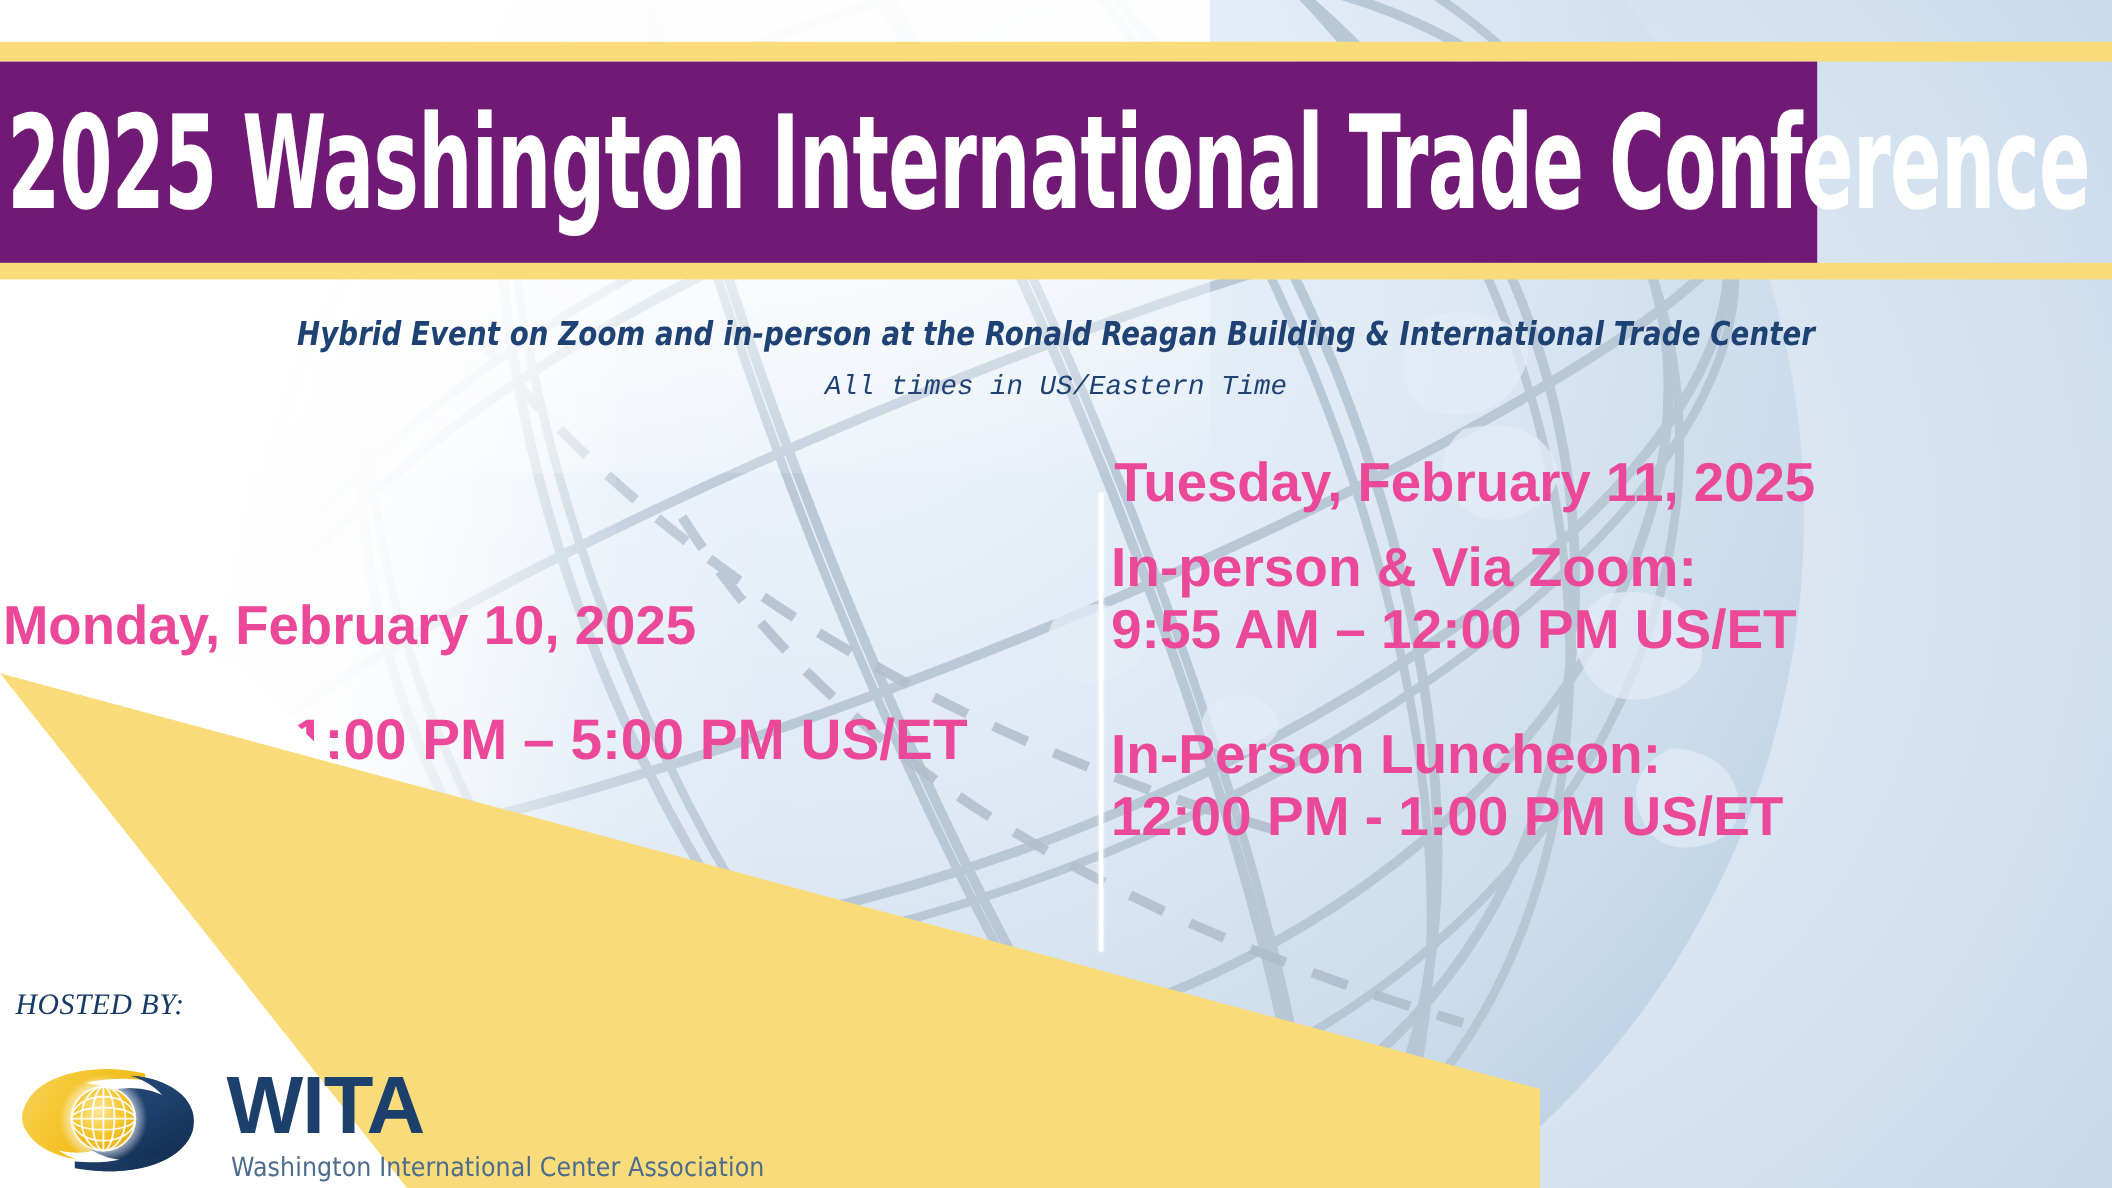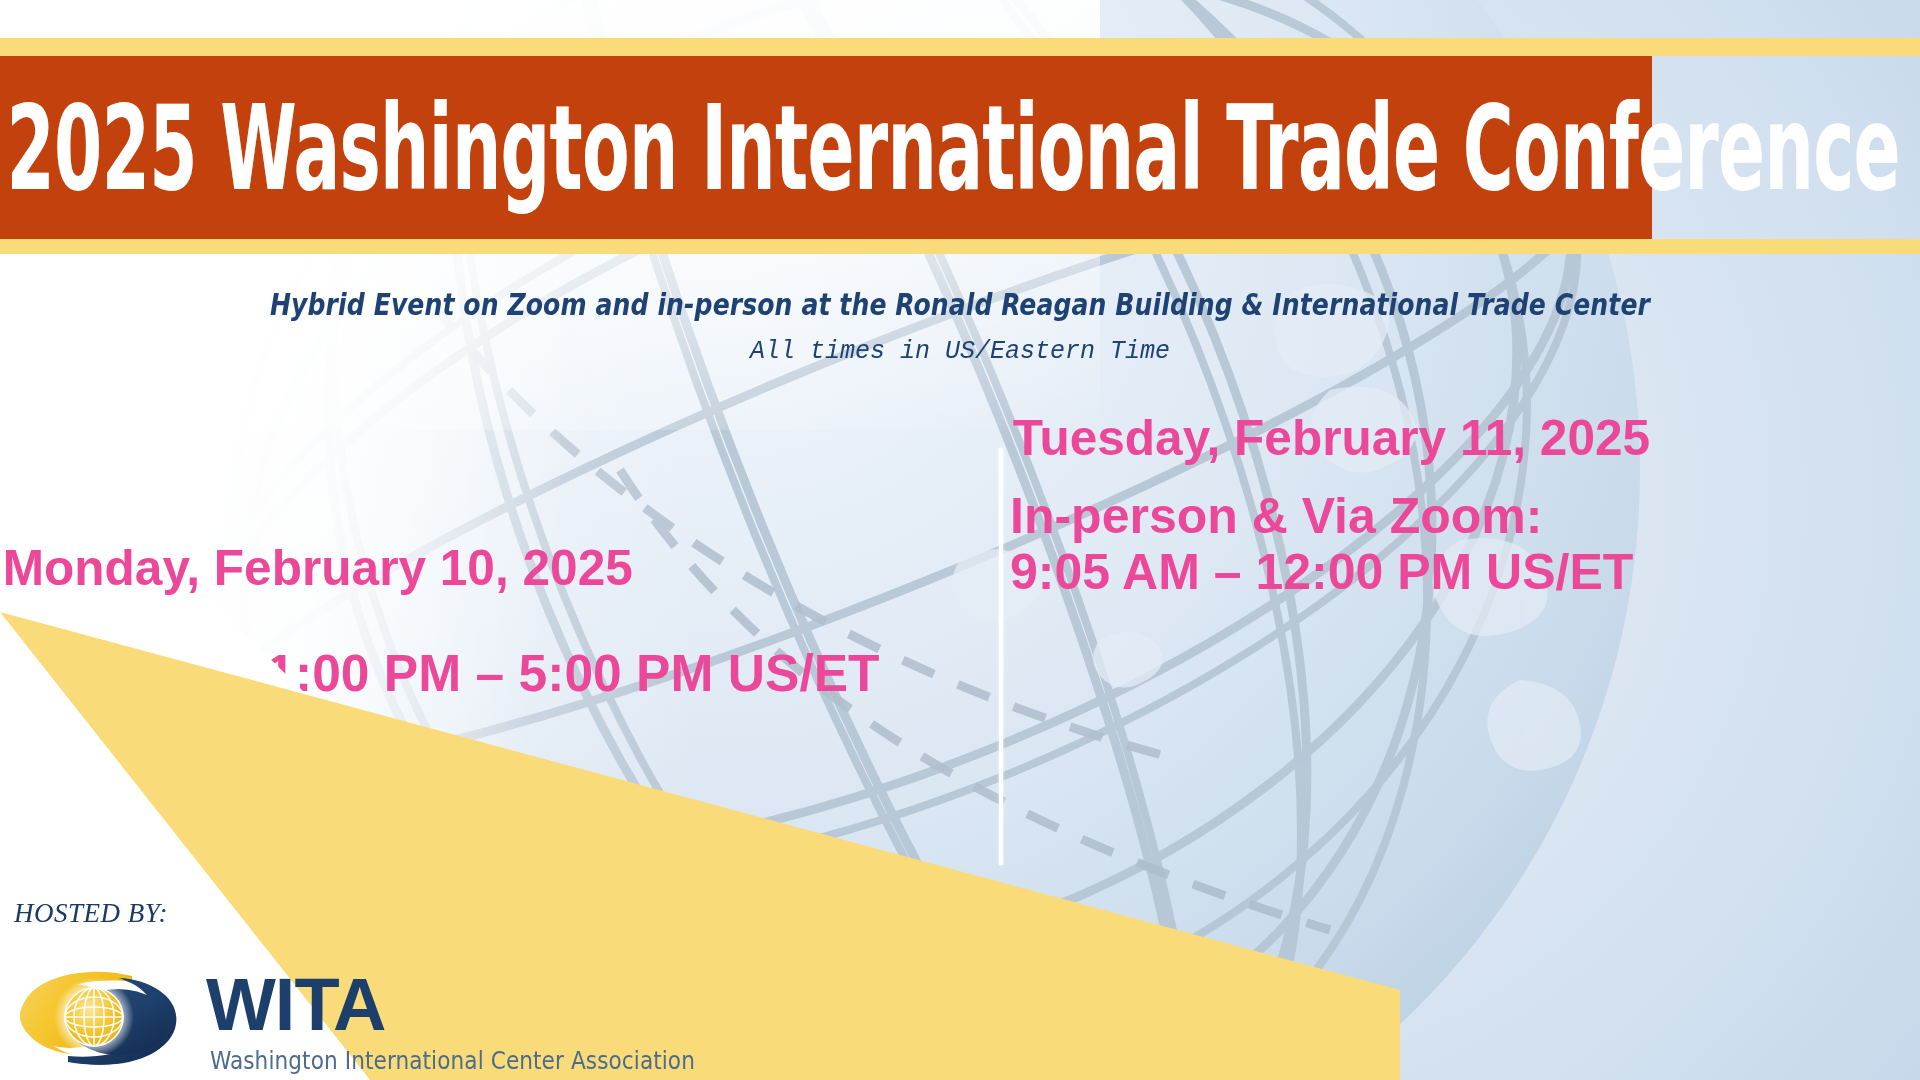--- a/index.html
+++ b/index.html
@@ -36,21 +36,21 @@
   }
   .globe-svg{ position:absolute; left:0; top:0; }
 
   
   .bar-yellow-top{
     position:absolute; left:0; top:38px; width:1920px; height:18px;
     background:#f9dc79;
   }
   .title-band{
     position:absolute; left:0; top:56px; width:1652px; height:183px;
-    background:#c2410c;
+    background:#701a75;
     display:flex; align-items:center;
   }
   .title-text{
     color:#ffffff;
     font-family:"Liberation Sans Narrow","DejaVu Sans Condensed","Liberation Sans",sans-serif;
     font-weight:700;
     font-size:118px;
     line-height:1.0;
     letter-spacing:-1px;
     transform:scaleX(0.84);
@@ -241,23 +241,27 @@
   <div class="col col-left">
     <div class="day-heading" style="display: inline-block; transform: scaleX(0.991667);">Monday, February 10, 2025</div>
     <div class="session left-session" style="display: inline-block; transform: scaleX(0.991667);">Via Zoom: 1:00 PM – 5:00 PM US/ET</div>
   </div>
 
   <div class="col col-right">
     <div class="day-heading" style="display: inline-block; transform: scaleX(0.991111);">Tuesday, February 11, 2025</div>
 
     <div class="session right-session-1">
       <div>In-person &amp; Via Zoom:</div>
-      <div>9:05 AM – 12:00 PM US/ET</div>
+      <div>9:55 AM – 12:00 PM US/ET</div>
     </div>
 
+    <div class="session right-session-2">
+      <div>In-Person Luncheon:</div>
+      <div>12:00 PM - 1:00 PM US/ET</div>
+    </div>
   </div>
 
   <svg class="wedge" width="1400" height="480" viewBox="0 0 1400 480">
 
     <polygon points="0,0 0,480 700,480 210,0" fill="#ffffff"></polygon>
     <polygon points="0,480 0,180 760,480" fill="#ffffff"></polygon>
 
     <polygon points="0,12 1400,390 1400,480 370,480" fill="#f9dc79"></polygon>
 
     <polygon points="0,58 0,480 350,480" fill="#ffffff"></polygon>

